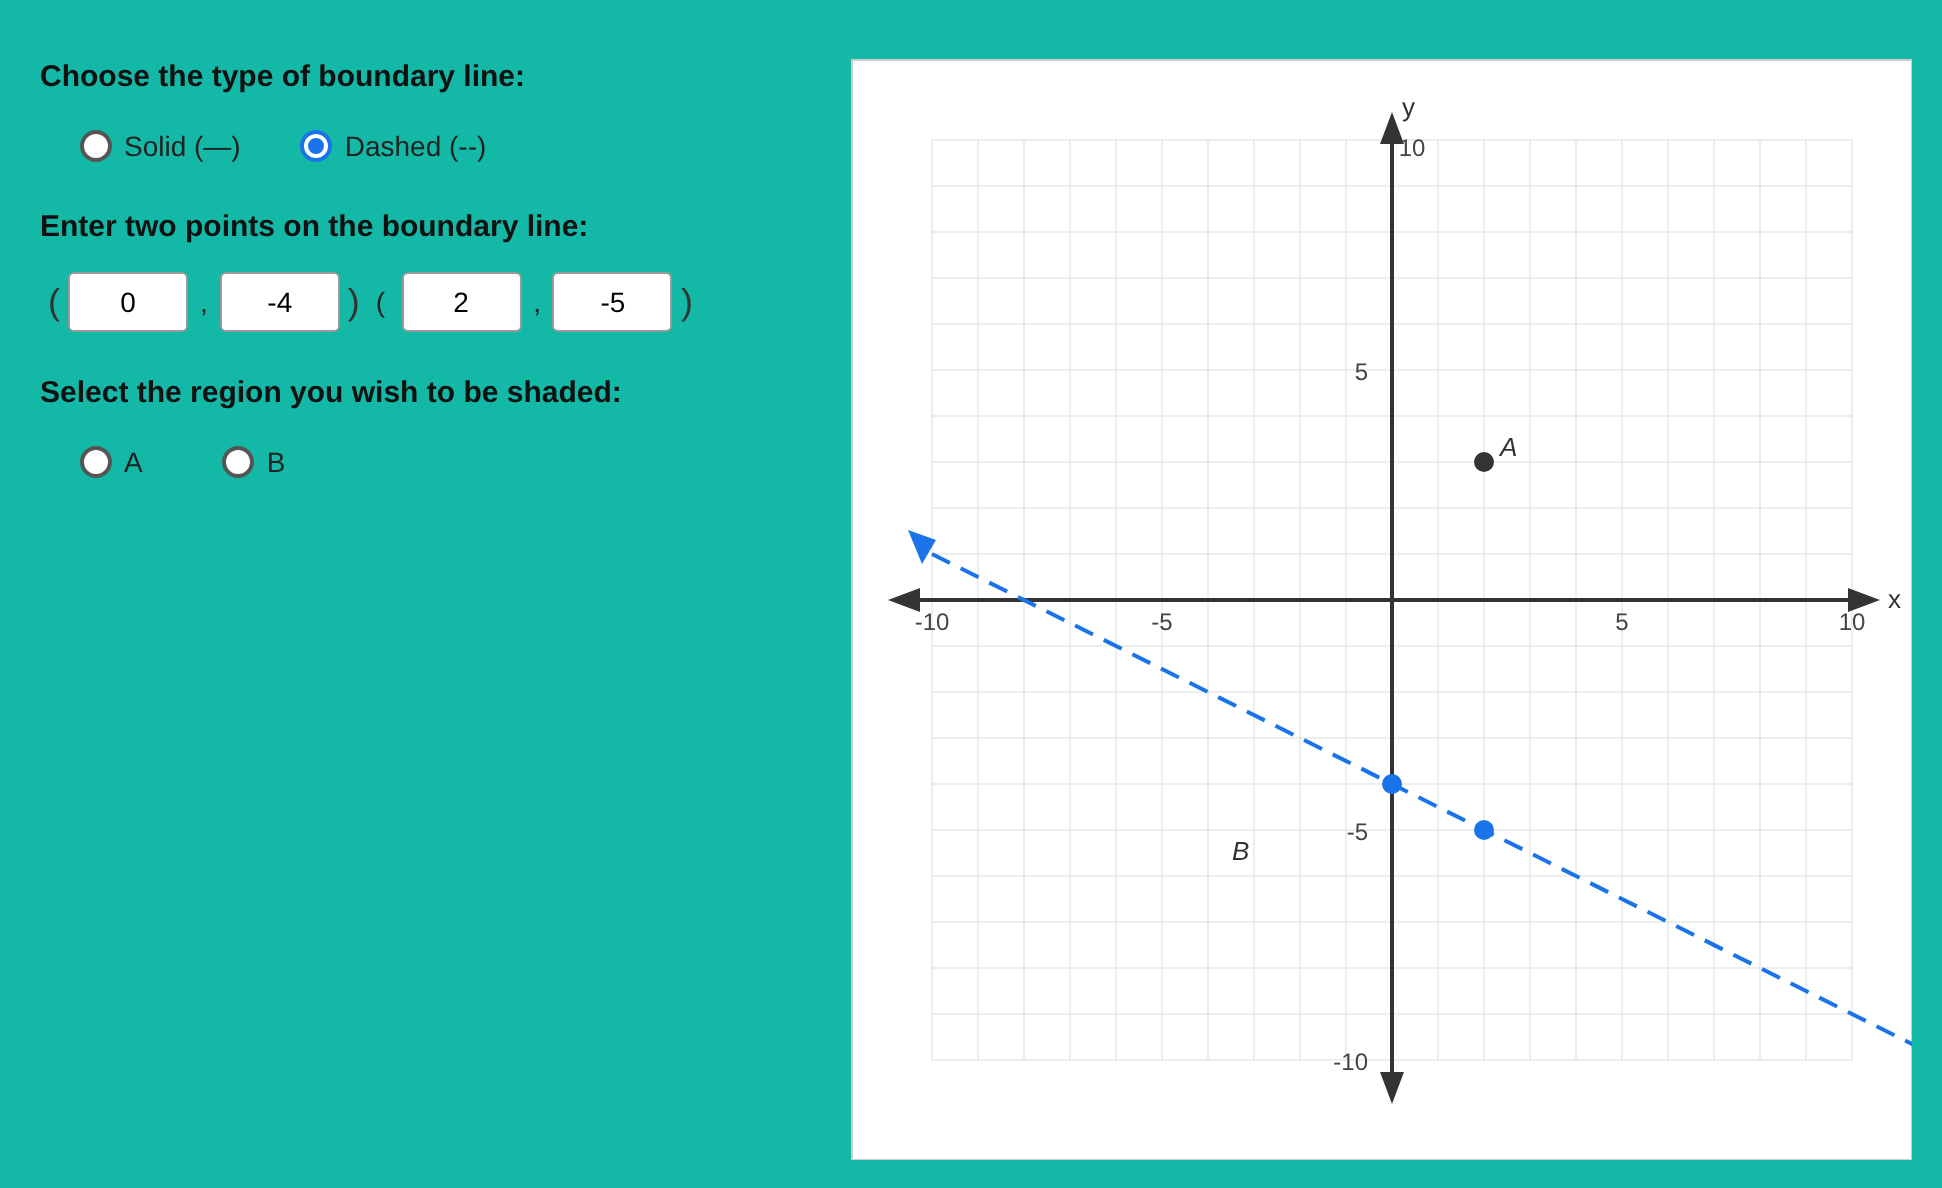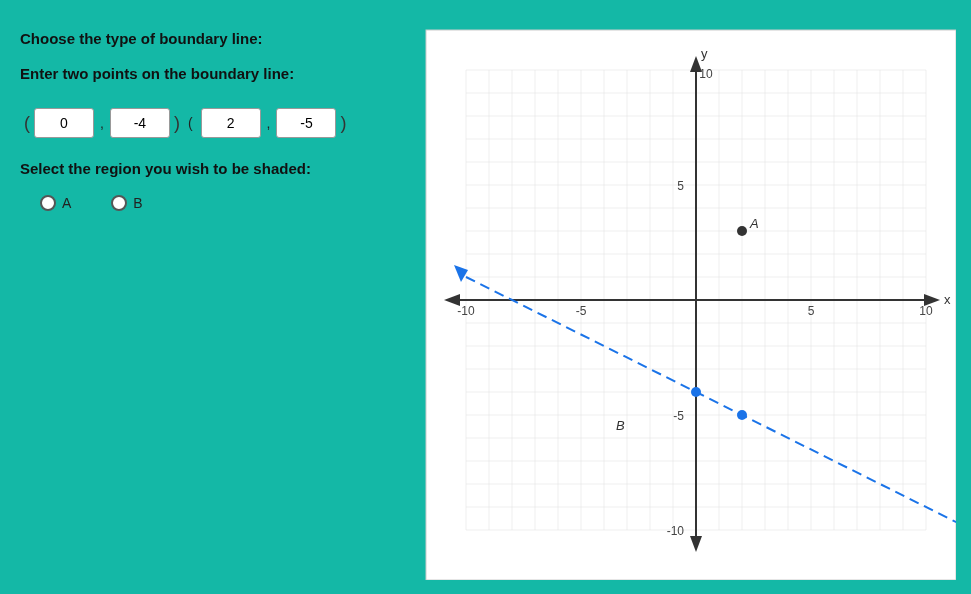--- a/index.html
+++ b/index.html
@@ -69,21 +69,21 @@
       height: 8px;
       border-radius: 50%;
       background: #1a73e8;
     }
     .points-section {
       margin-bottom: 22px;
     }
     .points-title {
       font-size: 15px;
       font-weight: bold;
-      margin-bottom: 26px;
+      margin-bottom: 14px;
       color: #111;
     }
     .points-row {
       display: flex;
       align-items: center;
       gap: 4px;
       margin-left: 4px;
       font-size: 14px;
       color: #222;
     }
@@ -133,20 +133,30 @@
       width: 540px;
       height: 560px;
     }
   </style>
 </head>
 <body>
 
 <div class="container">
   <div class="left-panel">
     <div class="section-title">Choose the type of boundary line:</div>
+    <div class="radio-group">
+      <label class="radio-option">
+        <div class="radio-circle"></div>
+        <span>Solid (—)</span>
+      </label>
+      <label class="radio-option">
+        <div class="radio-circle selected"></div>
+        <span>Dashed (--)</span>
+      </label>
+    </div>
     <div class="points-section">
       <div class="points-title">Enter two points on the boundary line:</div>
       <div class="points-row">
         <span class="paren">(</span>
         <input class="coord-input" value="0" style="">
         <span class="comma">,</span>
         <input class="coord-input" value="-4" style="">
         <span class="paren">)</span>
         <span style="margin:0 4px;">(</span>
         <input class="coord-input" value="2" style="">

